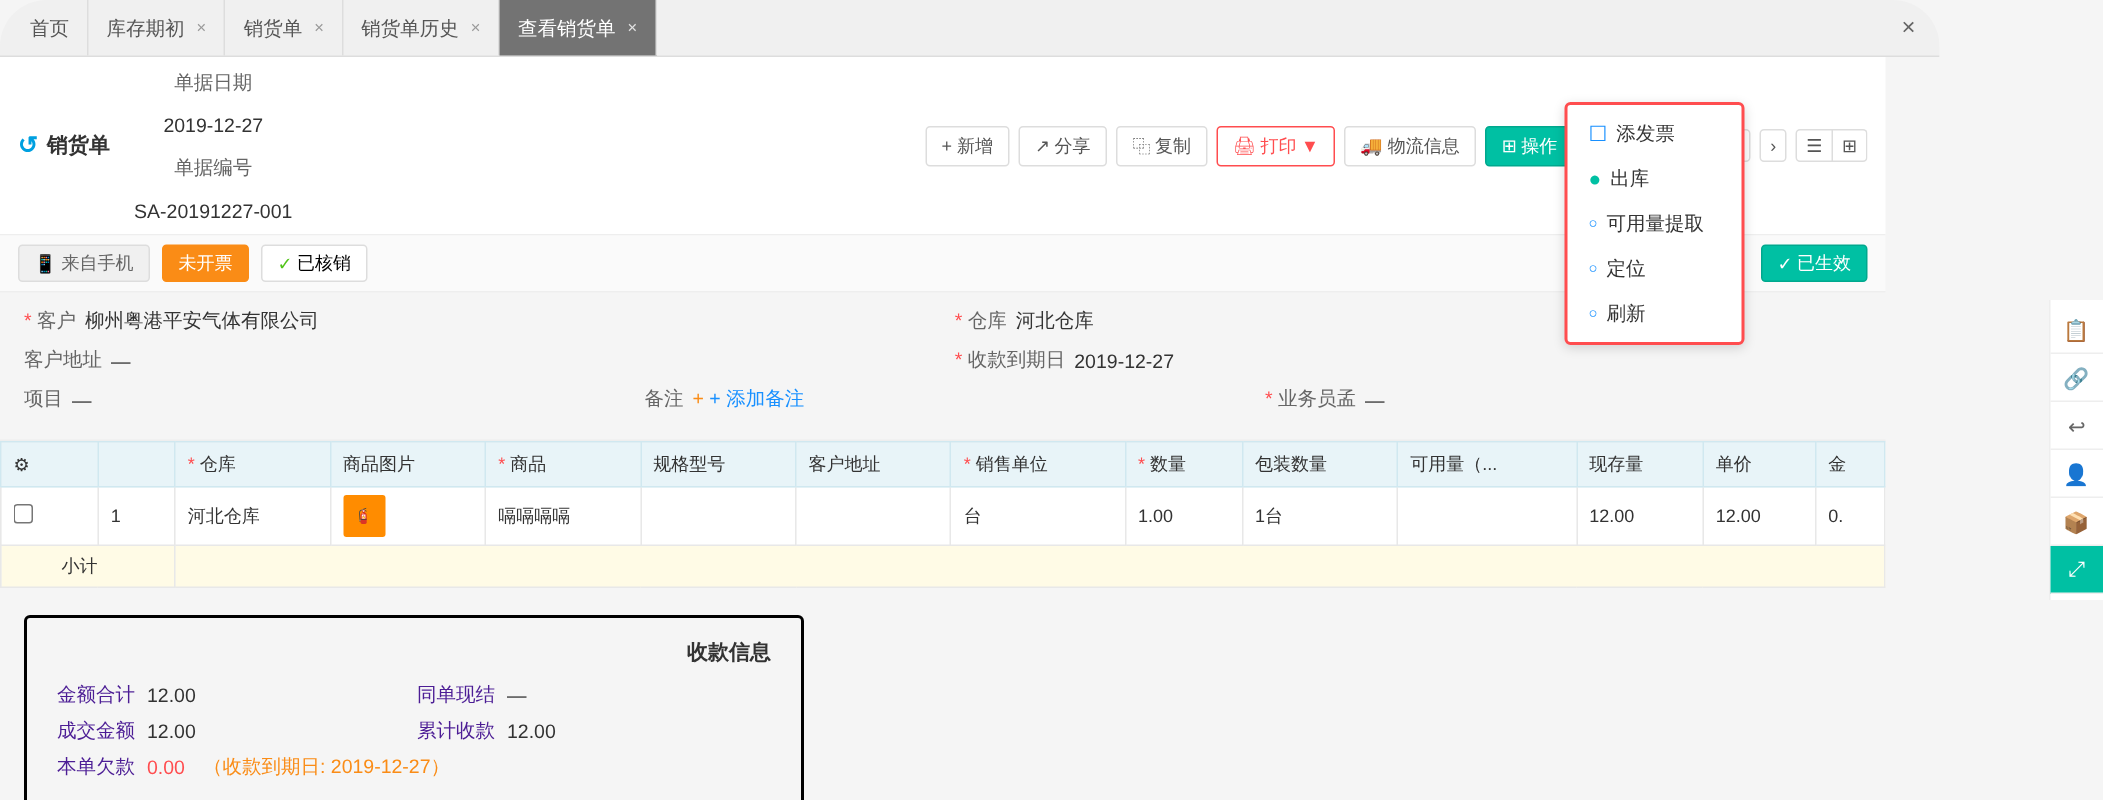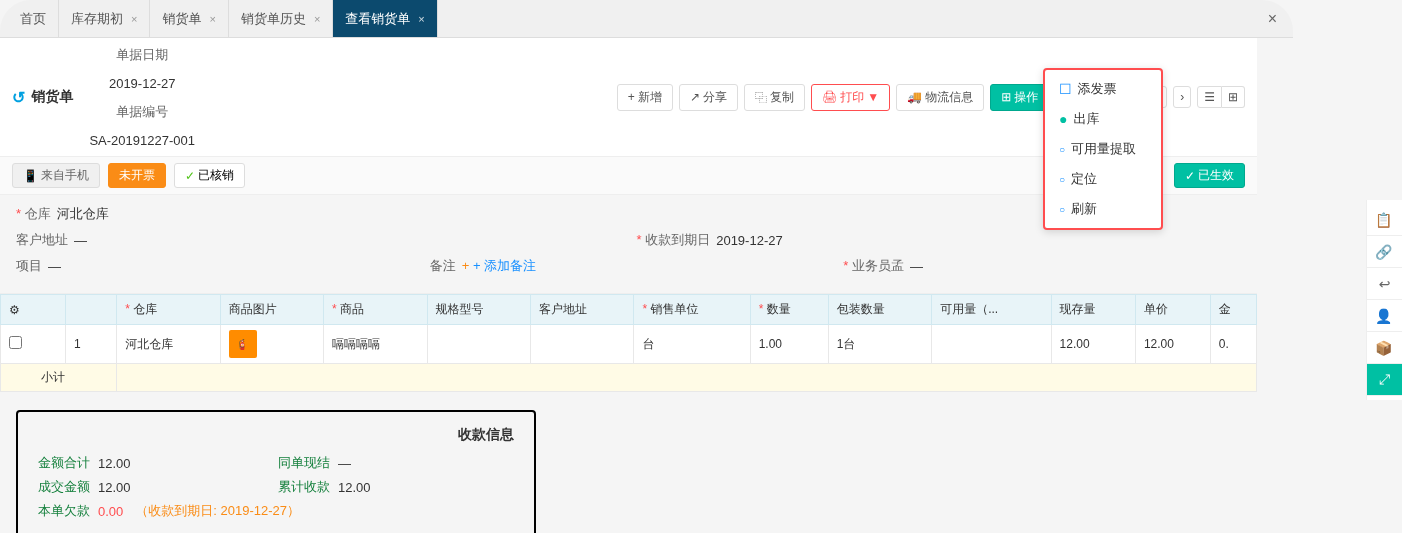--- a/index.html
+++ b/index.html
@@ -11,21 +11,21 @@
       background: #f0f0f0; border-bottom: 1px solid #ddd;
       padding: 0 8px; height: 38px; position: relative;
     }
     .tab-item {
       display: flex; align-items: center; gap: 4px;
       padding: 0 12px; height: 100%; cursor: pointer;
       font-size: 13px; color: #555; border-right: 1px solid #ddd;
       white-space: nowrap;
     }
     .tab-item.active {
-      background: #0c4a6e; color: #fff; border-radius: 0;
+      background: #737373; color: #fff; border-radius: 0;
     }
     .tab-close {
       font-size: 11px; color: #999; cursor: pointer; margin-left: 4px;
     }
     .tab-item.active .tab-close { color: rgba(255,255,255,0.8); }
     .tab-bar-close {
       margin-left: auto; font-size: 16px; cursor: pointer; color: #666; padding: 0 8px;
     }
 
     
@@ -124,21 +124,21 @@
       border-radius: 4px;
       padding: 14px 20px;
       margin: 10px 16px;
       display: inline-block;
       min-width: 520px;
       text-align: right;
     }
     .summary-title { font-weight: bold; font-size: 14px; margin-bottom: 10px; }
     .summary-row { display: flex; gap: 40px; margin-bottom: 6px; }
     .summary-field { display: flex; align-items: center; gap: 8px; min-width: 200px; }
-    .summary-field-label { color: #15803d; white-space: nowrap; }
+    .summary-field-label { color: #4c1d95; white-space: nowrap; }
     .summary-field-value { color: #333; }
     .summary-field-value.red { color: #ff4d4f; }
 
     
     .right-sidebar {
       position: fixed; right: 0; top: 200px;
       display: flex; flex-direction: column;
       background: #fff; border-left: 1px solid #eee;
       padding: 4px 0; width: 36px; align-items: center;
     }
@@ -292,20 +292,24 @@
         <span>已核销</span>
       </button>
       <button class="status-btn teal-bg status-ml">
         <span>✓</span>
         <span>已生效</span>
       </button>
     </div>
 
     <div class="form-area">
       <div class="form-row">
+        <div class="form-field">
+          <span class="form-label required">客户</span>
+          <span class="form-value">柳州粤港平安气体有限公司</span>
+        </div>
         <div class="form-field">
           <span class="form-label required">仓库</span>
           <span class="form-value">河北仓库</span>
         </div>
       </div>
       <div class="form-row">
         <div class="form-field">
           <span class="form-label">客户地址</span>
           <span class="form-value">—</span>
         </div>

